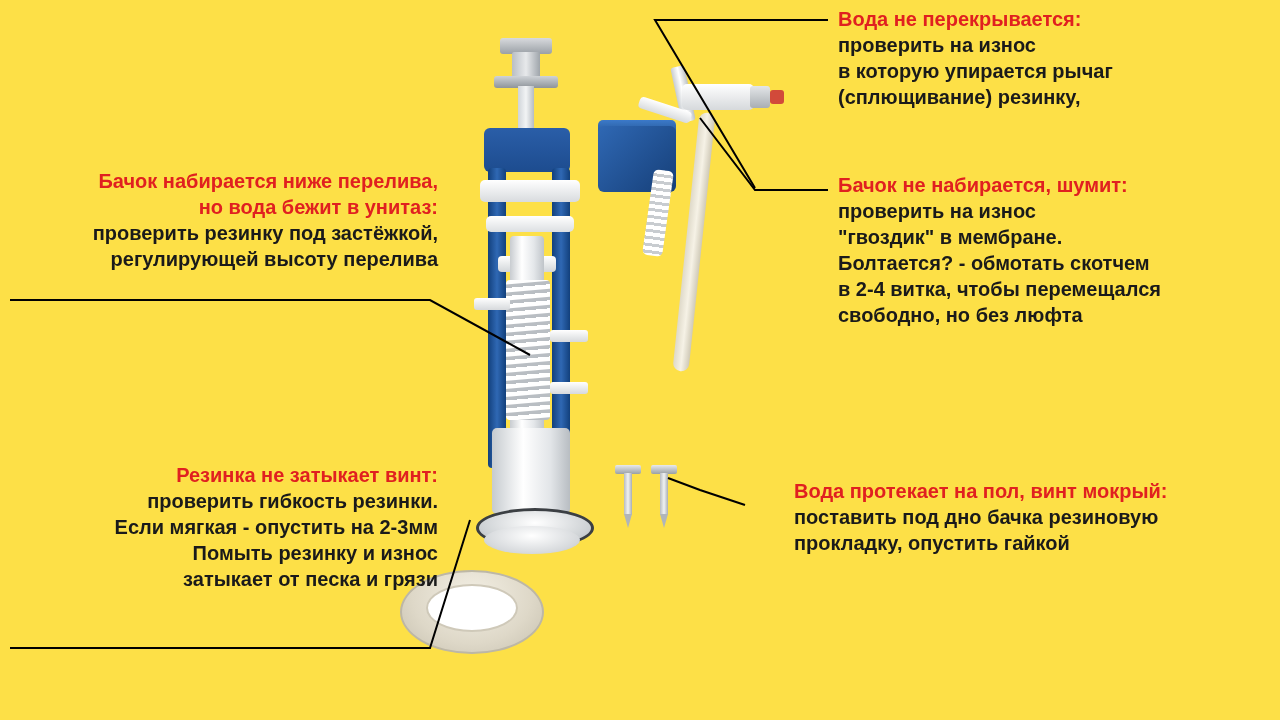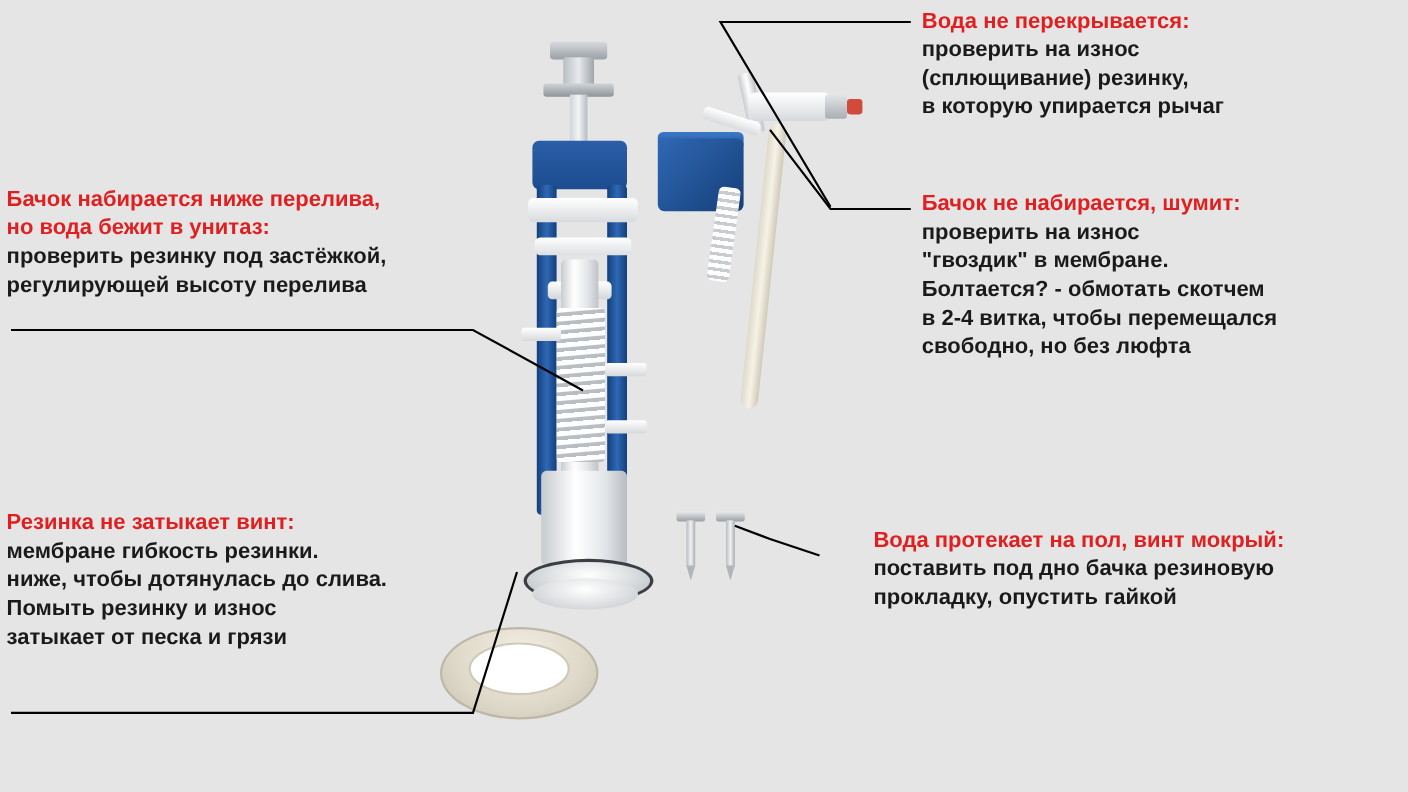--- a/index.html
+++ b/index.html
@@ -4,21 +4,21 @@
 <style>
   html, body {
     margin: 0;
     padding: 0;
     background: #ffffff;
   }
   #page {
     position: relative;
     width: 1280px;
     height: 720px;
-    background: #e5e5e5;
+    background: #fde047;
     overflow: hidden;
     font-family: "Liberation Sans", sans-serif;
   }
   .annot {
     position: absolute;
     font-family: "Liberation Sans", sans-serif;
     font-size: 20px;
     line-height: 26px;
     color: #111111;
     font-weight: 700;
@@ -26,21 +26,21 @@
   .annot .head {
     color: #e02020;
     font-weight: 700;
     display: block;
   }
   .annot .body {
     color: #1a1a1a;
     font-weight: 700;
     display: block;
   }
-  .align-right { text-align: left; }
+  .align-right { text-align: right; }
   .align-left  { text-align: left; }
 
   
   #overlay {
     position: absolute;
     left: 0; top: 0;
     width: 1280px;
     height: 720px;
     pointer-events: none;
   }
@@ -298,44 +298,44 @@
     <polyline points="10,300 430,300 530,355" fill="none" stroke="#000000" stroke-width="2"></polyline>
 
     <polyline points="10,648 430,648 470,520" fill="none" stroke="#000000" stroke-width="2"></polyline>
 
     <polyline points="745,505 700,490 668,478" fill="none" stroke="#000000" stroke-width="2"></polyline>
   </svg>
 
   <div class="annot align-left" style="left: 838px; top: 6px; width: 430px;">
     <span class="head">Вода не перекрывается:</span>
     <span class="body">проверить на износ</span>
+    <span class="body">в которую упирается рычаг</span>
     <span class="body">(сплющивание) резинку,</span>
-    <span class="body">в которую упирается рычаг</span>
   </div>
 
   <div class="annot align-left" style="left: 838px; top: 172px; width: 440px;">
     <span class="head">Бачок не набирается, шумит:</span>
     <span class="body">проверить на износ</span>
     <span class="body">"гвоздик" в мембране.</span>
     <span class="body">Болтается? - обмотать скотчем</span>
     <span class="body">в 2-4 витка, чтобы перемещался</span>
     <span class="body">свободно, но без люфта</span>
   </div>
 
   <div class="annot align-right" style="left: 6px; top: 168px; width: 432px;">
     <span class="head">Бачок набирается ниже перелива,</span>
     <span class="head">но вода бежит в унитаз:</span>
     <span class="body">проверить резинку под застёжкой,</span>
     <span class="body">регулирующей высоту перелива</span>
   </div>
 
   <div class="annot align-right" style="left: 6px; top: 462px; width: 432px;">
     <span class="head">Резинка не затыкает винт:</span>
-    <span class="body">мембране гибкость резинки.</span>
-    <span class="body">ниже, чтобы дотянулась до слива.</span>
+    <span class="body">проверить гибкость резинки.</span>
+    <span class="body">Если мягкая - опустить на 2-3мм</span>
     <span class="body">Помыть резинку и износ</span>
     <span class="body">затыкает от песка и грязи</span>
   </div>
 
   <div class="annot align-left" style="left: 794px; top: 478px; width: 520px;">
     <span class="head">Вода протекает на пол, винт мокрый:</span>
     <span class="body">поставить под дно бачка резиновую</span>
     <span class="body">прокладку, опустить гайкой</span>
   </div>
 

